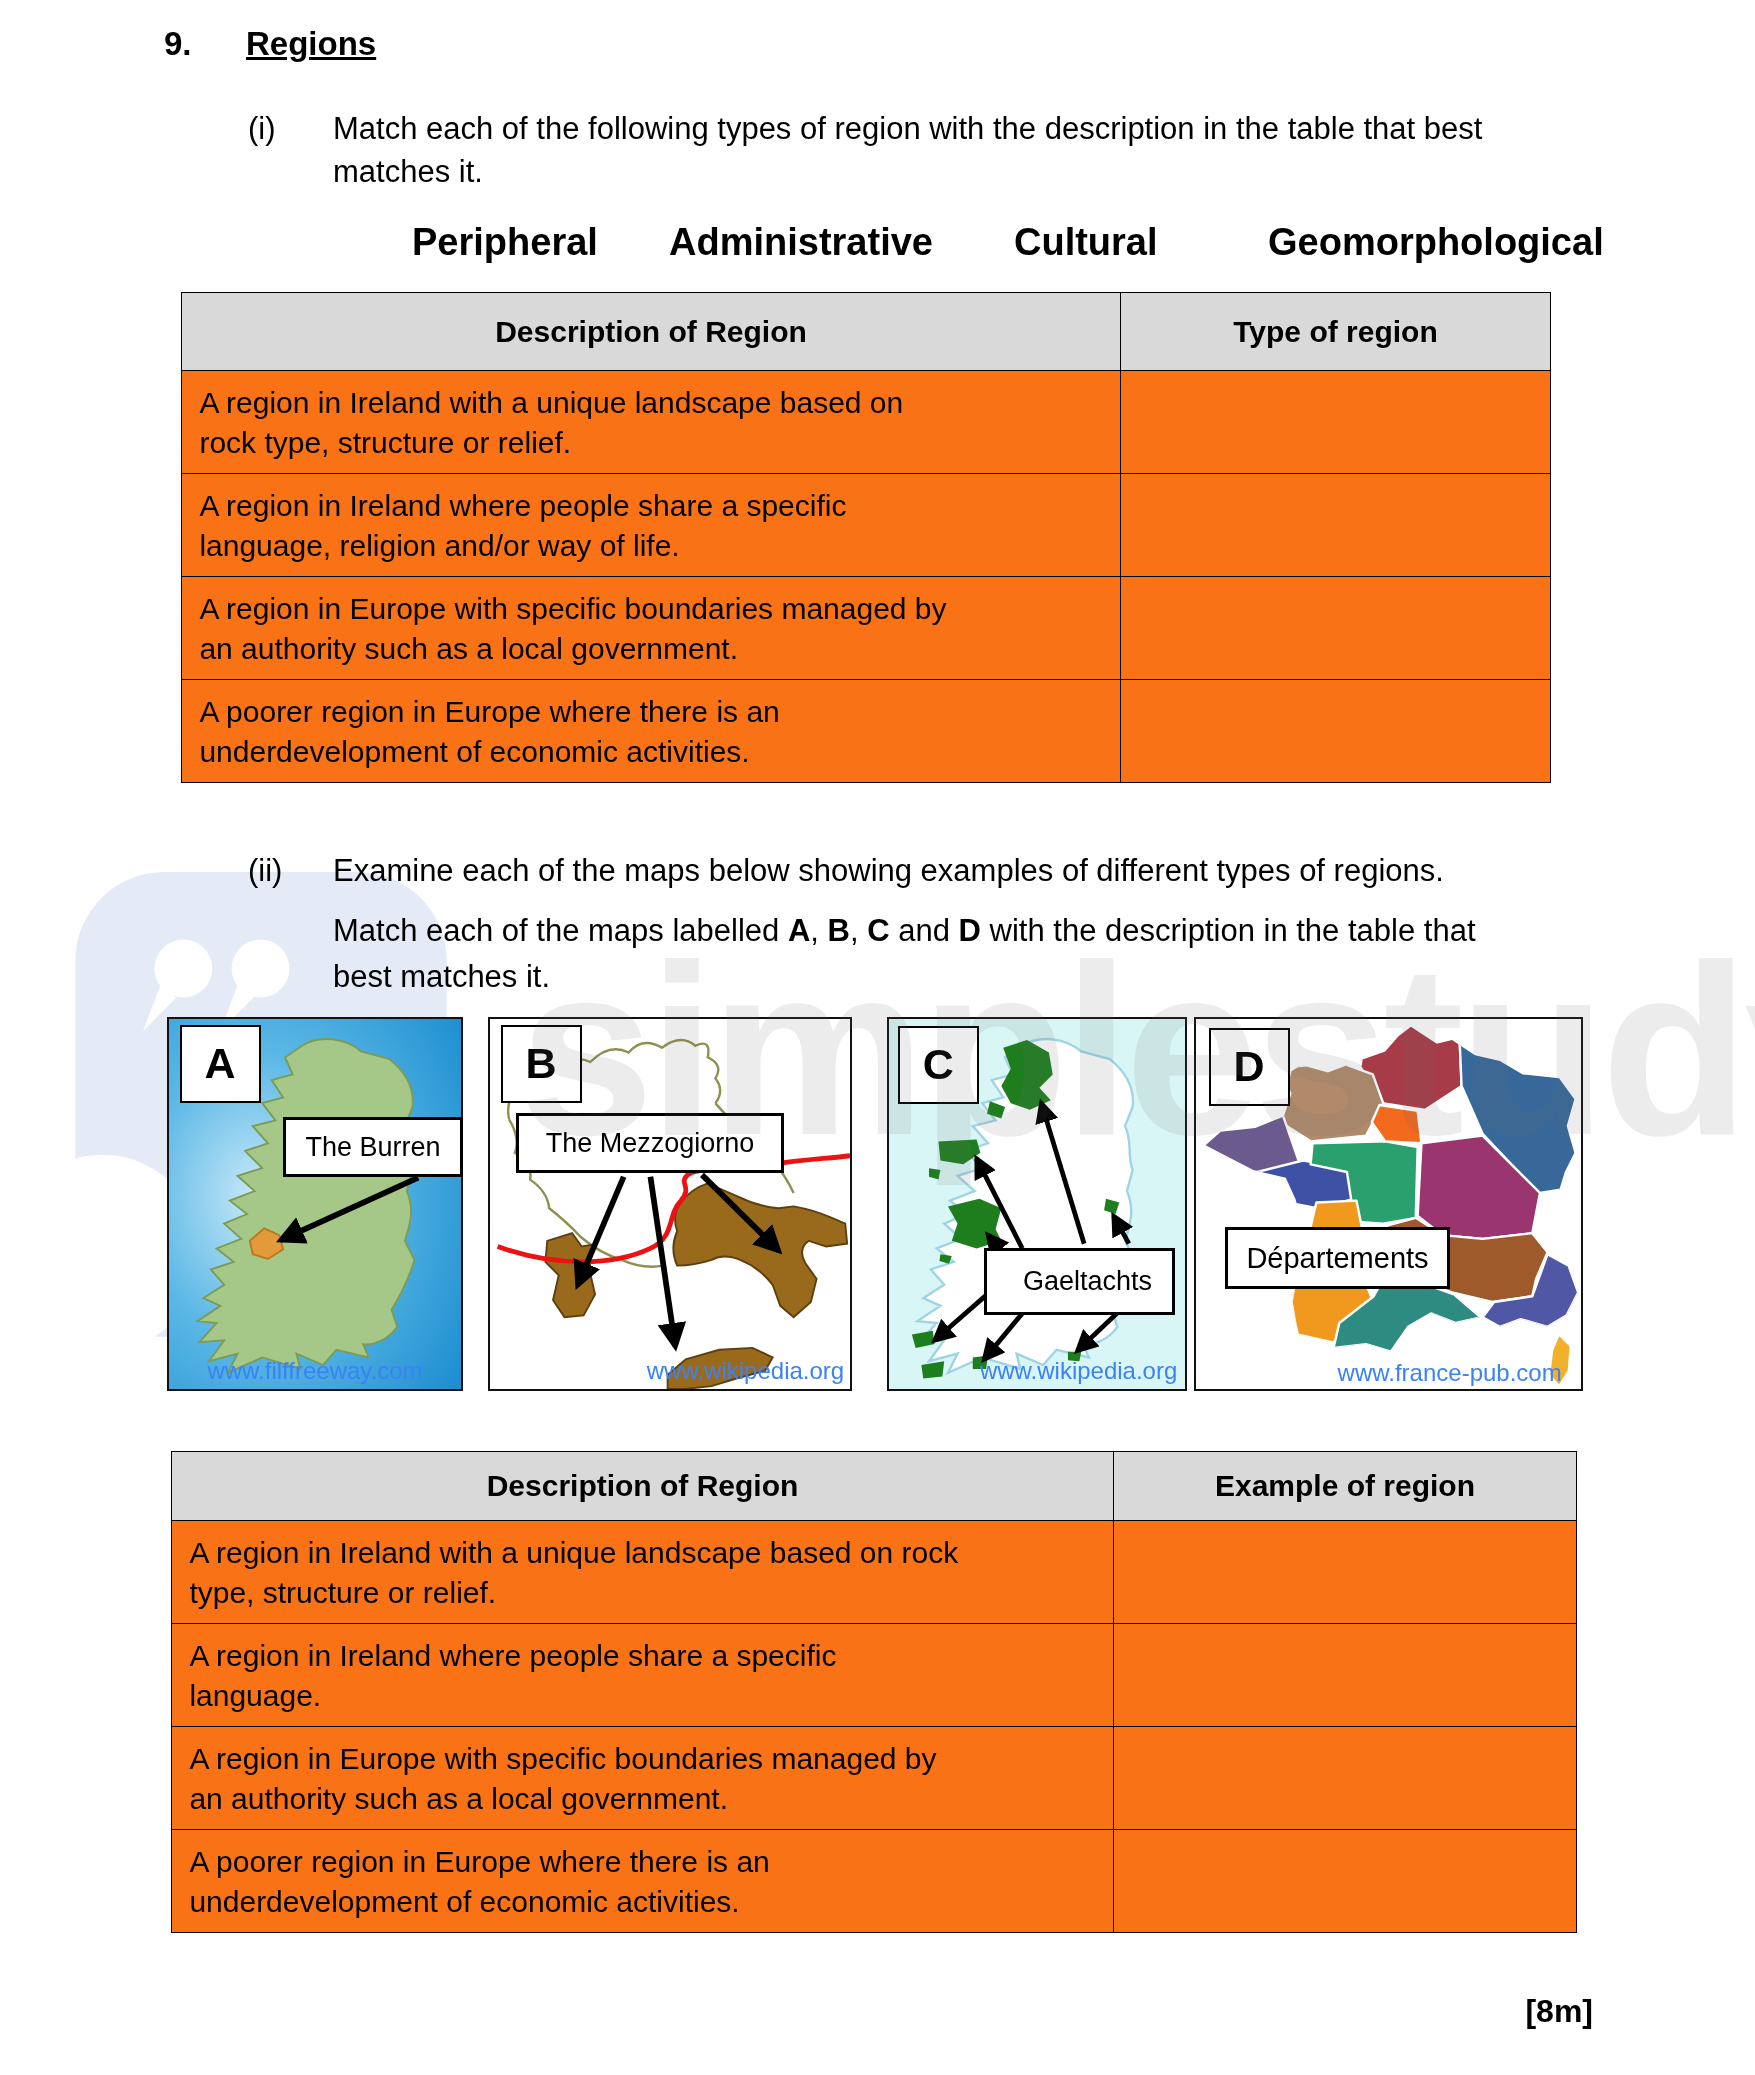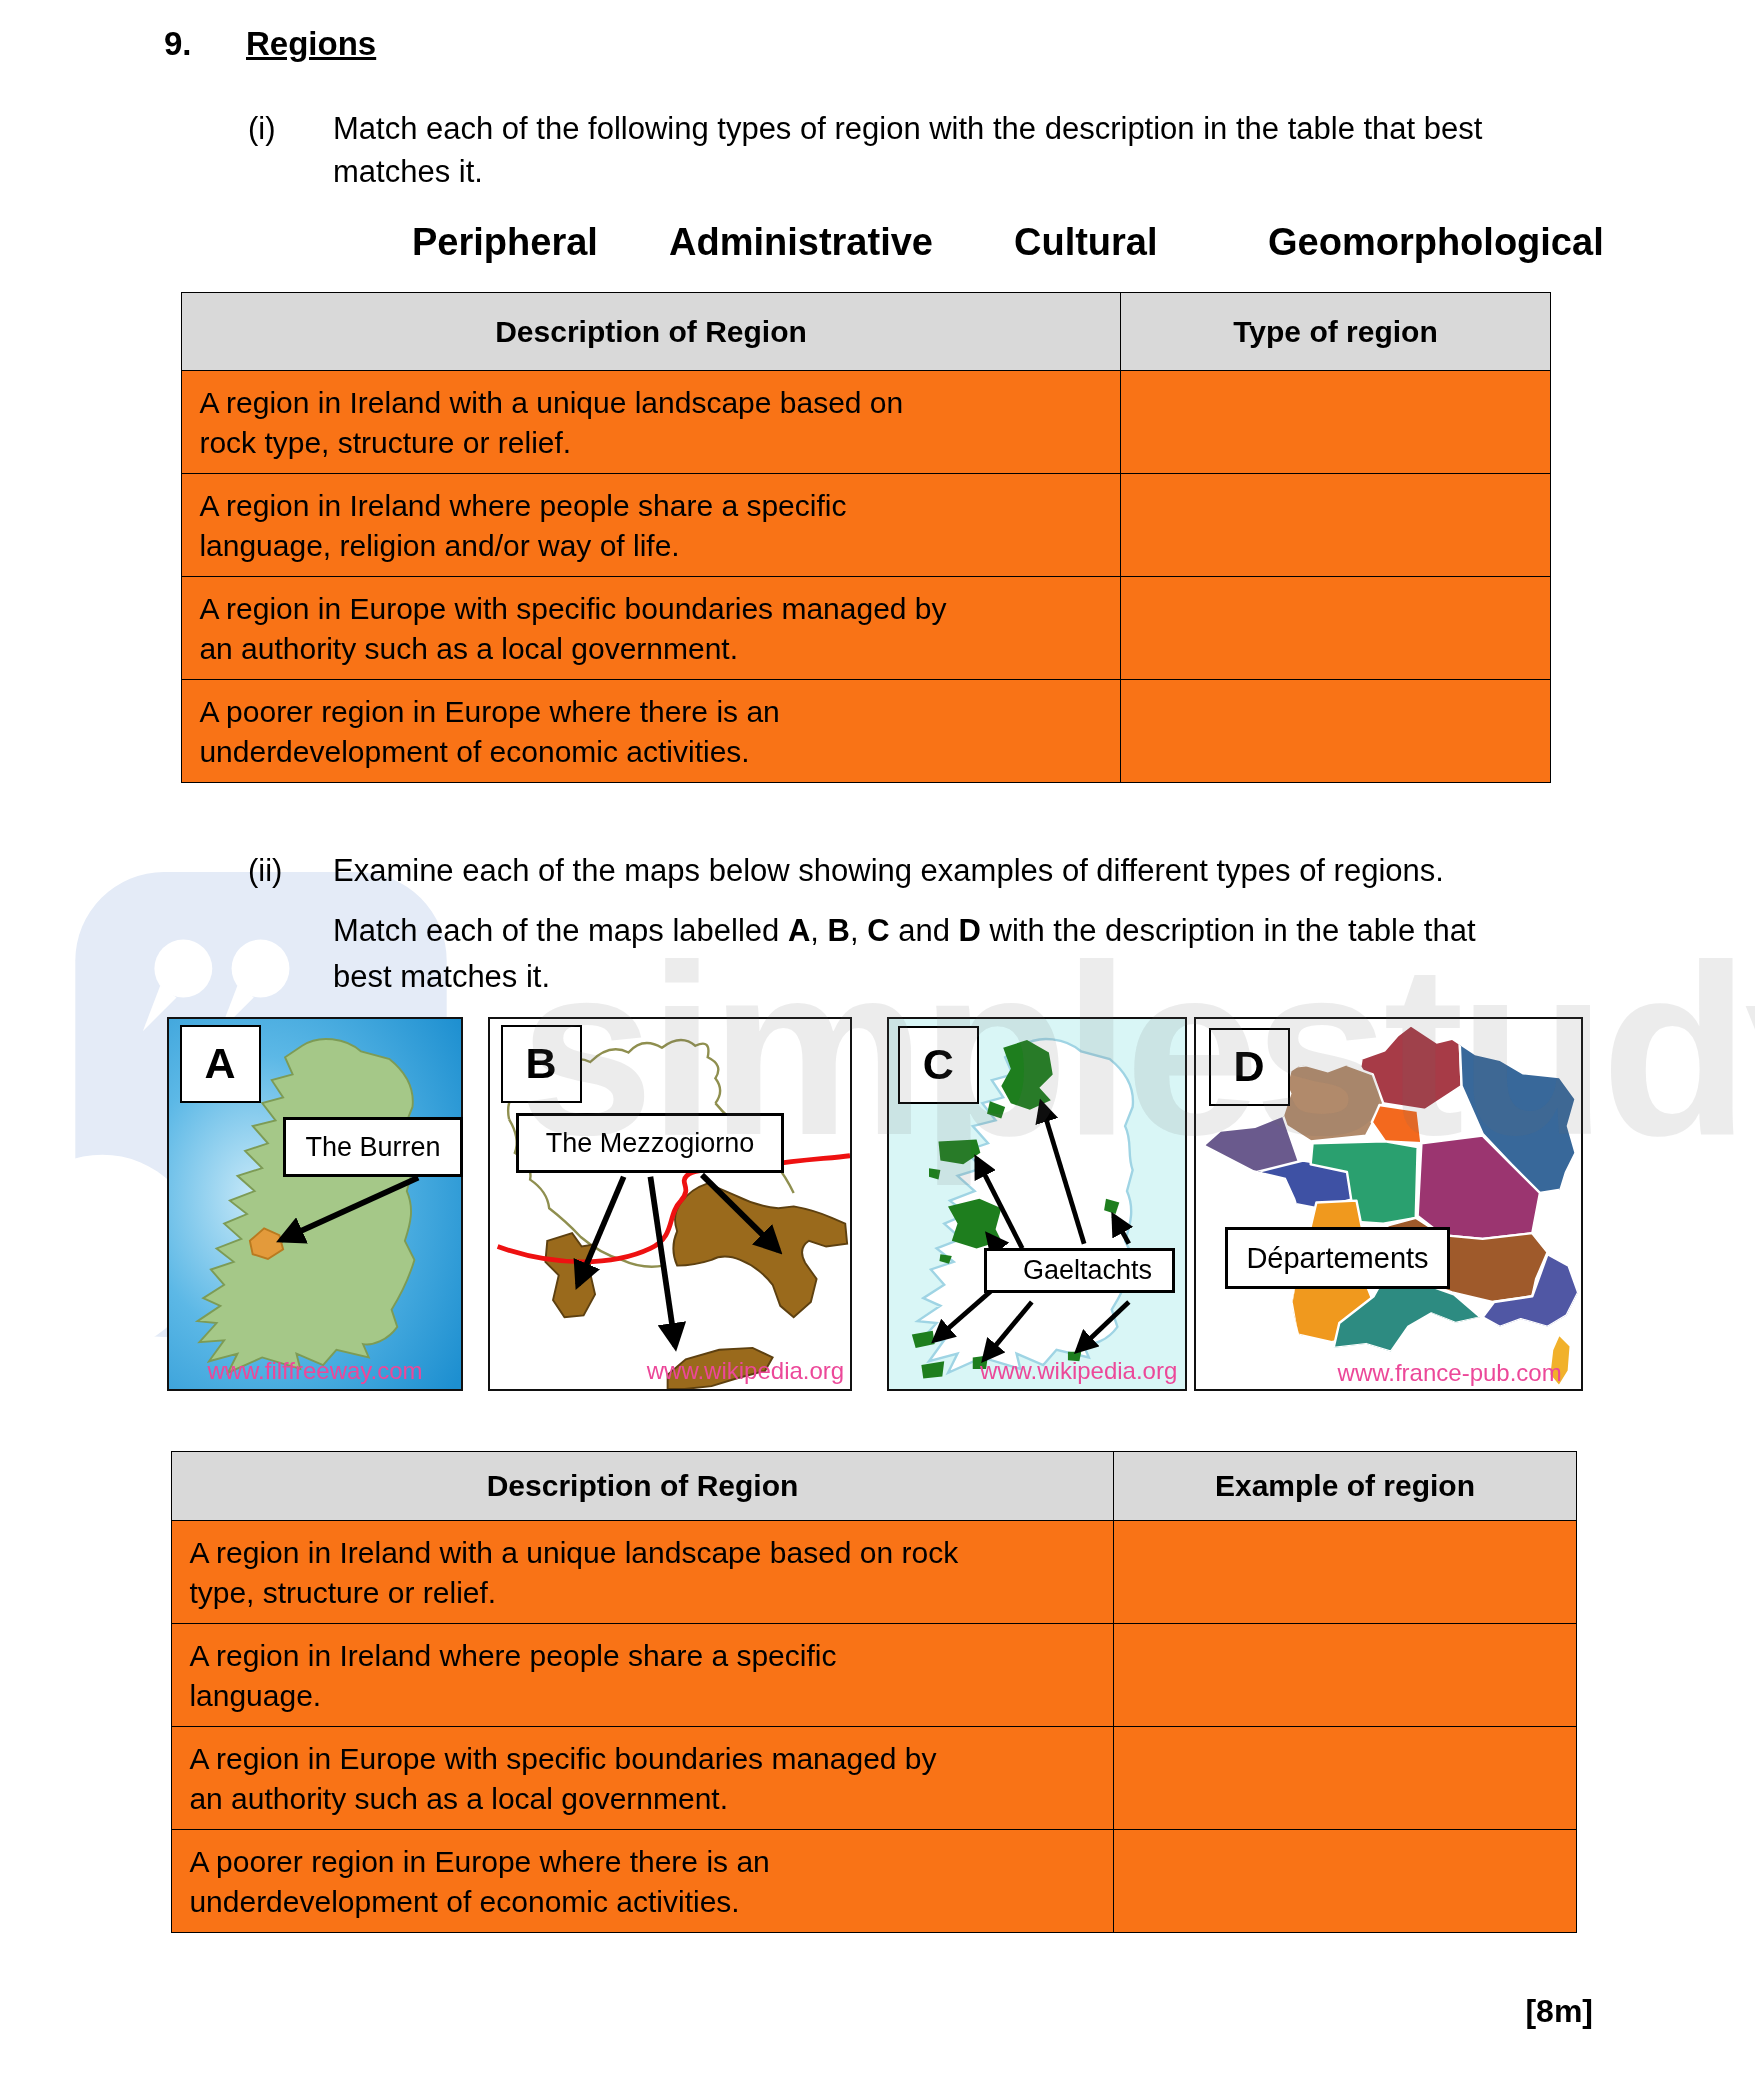--- a/index.html
+++ b/index.html
@@ -23,21 +23,21 @@
   .t2 .c1{width:942px;} .t2 .c2{width:462px;}
   .t2 .th{height:68px;} .t2 .trow{height:102px;}
 
   
   .map{position:absolute;top:1017px;height:374px;border:2.9px solid #111;box-sizing:border-box;background:#fff;z-index:2;}
   .map svg.base{position:absolute;left:0;top:0;width:100%;height:100%;}
   .letterbox{position:absolute;left:10.6px;top:5.8px;width:77px;height:74px;background:#fff;border:2.9px solid #000;
              display:flex;align-items:center;justify-content:center;font-size:43px;font-weight:700;z-index:3;}
   .callout{position:absolute;background:#fff;border:3.9px solid #000;box-sizing:border-box;
            display:flex;align-items:center;justify-content:center;font-size:27px;z-index:3;}
-  .src{position:absolute;bottom:3.9px;font-size:24px;z-index:3;color:#ec4899;white-space:nowrap;}
+  .src{position:absolute;bottom:3.9px;font-size:24px;z-index:3;color:#3b82f6;white-space:nowrap;}
 
   
   .wm-logo{position:absolute;left:75px;top:872px;width:372px;height:465px;z-index:0;}
   .wm-text{position:absolute;left:519px;top:910px;font-size:243px;font-weight:700;letter-spacing:-5.8px;
            color:rgba(110,110,110,0.13);z-index:3;white-space:nowrap;pointer-events:none;}
   .z4{z-index:4;}
 </style>
 </head>
 <body>
 
@@ -169,21 +169,21 @@
         <line x1="205" y1="235" x2="160" y2="88" marker-end="url(#ahC)"></line>
         <line x1="140" y1="240" x2="92" y2="146" marker-end="url(#ahC)"></line>
         <line x1="120" y1="246" x2="104" y2="226" marker-end="url(#ahC)"></line>
         <line x1="252" y1="235" x2="236" y2="206" marker-end="url(#ahC)"></line>
         <line x1="110" y1="282" x2="48" y2="336" marker-end="url(#ahC)"></line>
         <line x1="150" y1="296" x2="100" y2="356" marker-end="url(#ahC)"></line>
         <line x1="252" y1="296" x2="198" y2="347" marker-end="url(#ahC)"></line>
       </g>
     </svg>
     <div class="letterbox" style="left:8.7px;top:6.8px;">C</div>
-    <div class="callout" style="left:95px;top:229px;width:191px;height:45px;padding-left:16px;">Gaeltachts</div>
+    <div class="callout" style="left:95px;top:229px;width:191px;height:67px;padding-left:16px;">Gaeltachts</div>
     <div class="src" style="right:7.7px;">www.wikipedia.org</div>
   </div>
 
   <div class="map" style="left:1194px;width:389px;">
     <svg class="base" viewBox="0 0 403 387" preserveAspectRatio="none">
       <defs>
         <clipPath id="franceClip">
           <path d="M225,8 L252,26 L268,22 L292,38 L318,44 L342,58 L380,62 L396,84 L388,112 L396,140 L386,160 L378,186 L390,210 L378,232 L396,258 L400,286 L388,310 L368,322 L340,314 L318,322 L296,312 L272,318 L248,308 L224,326 L204,348 L178,340 L144,344 L108,330 L100,300 L106,270 L98,240 L112,214 L104,188 L94,166 L60,158 L10,132 L26,118 L62,114 L92,102 L100,78 L92,60 L110,48 L138,56 L170,44 L198,34 L212,18 Z"></path>
         </clipPath>
       </defs>

